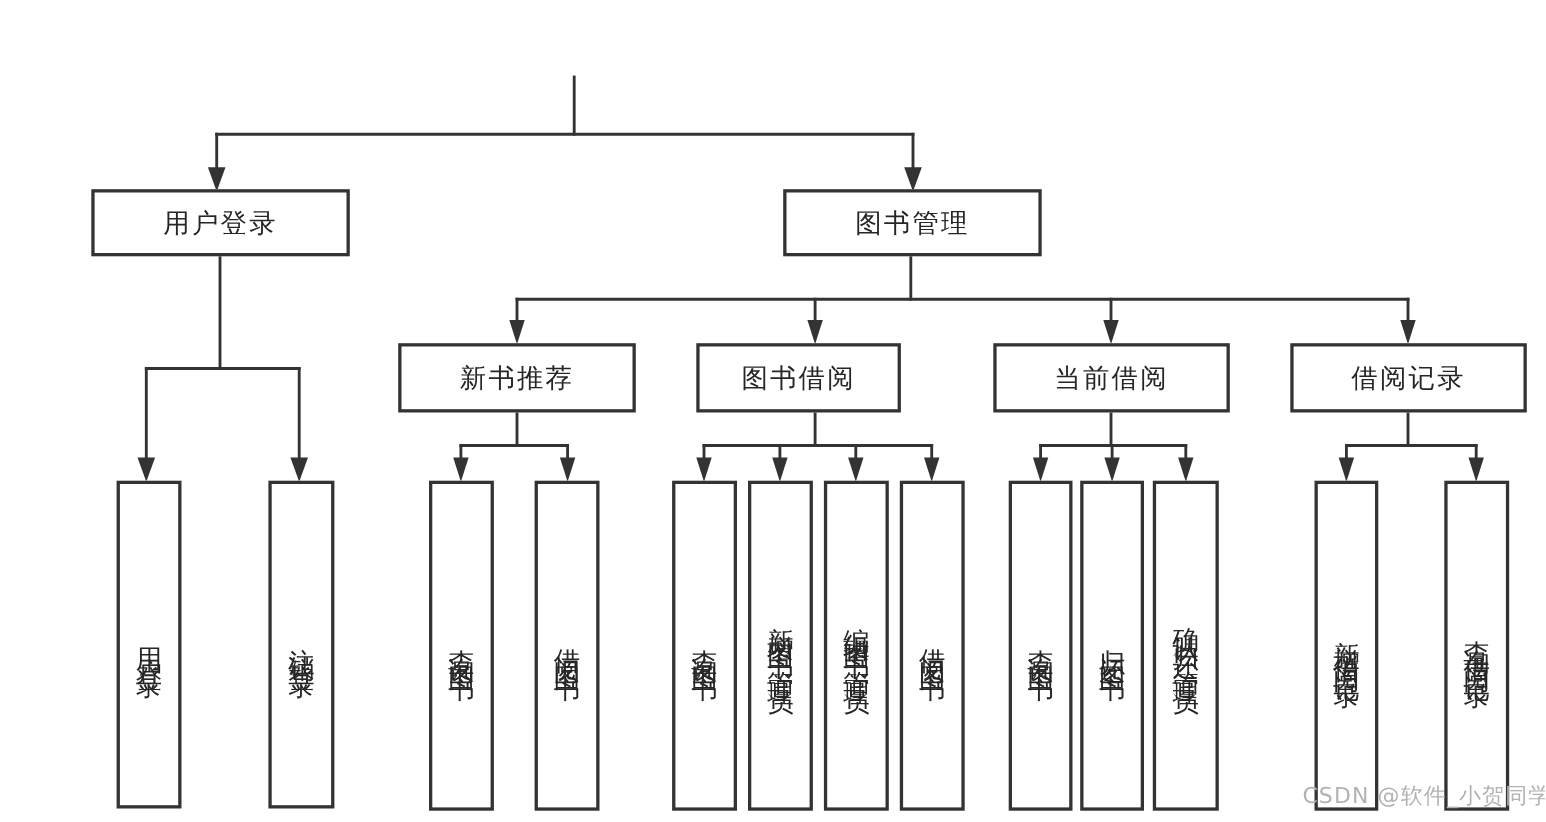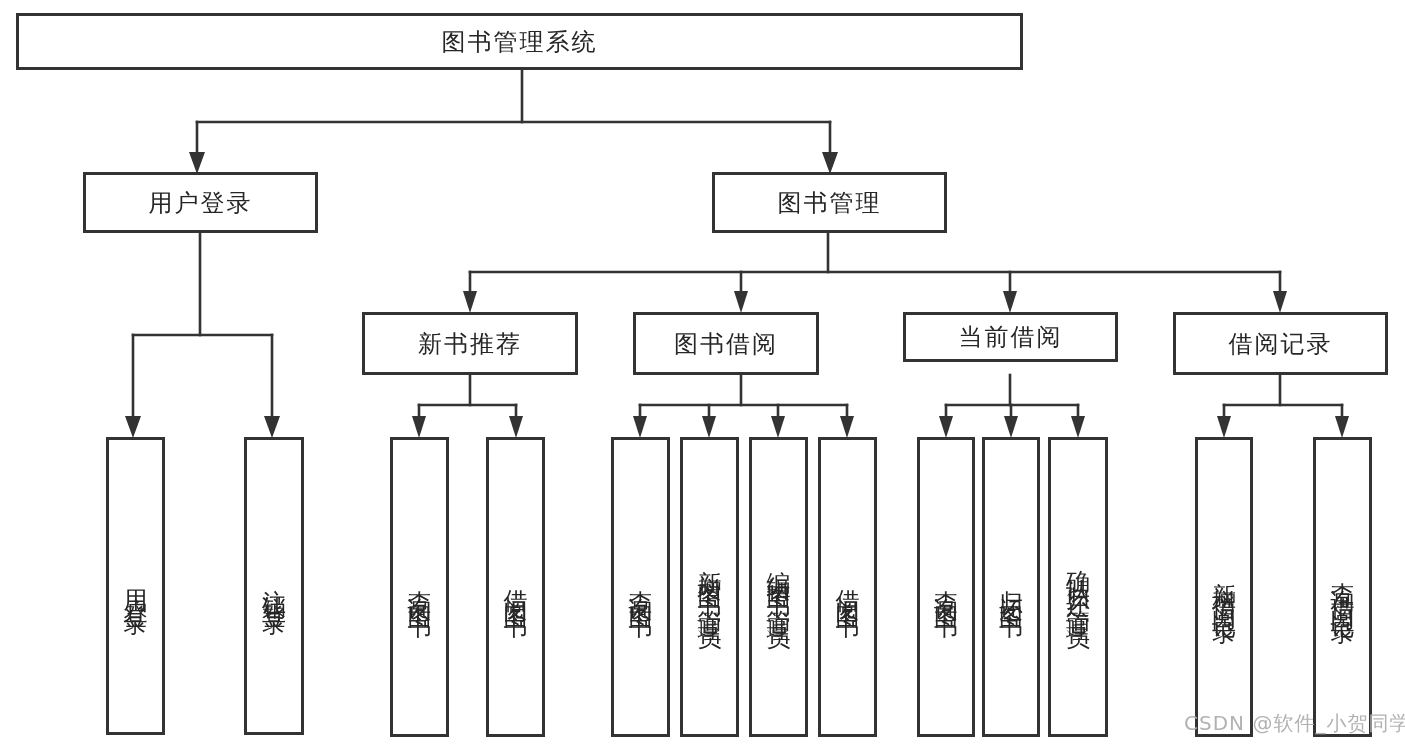--- a/index.html
+++ b/index.html
@@ -96,28 +96,27 @@
     <g>
       <line x1="1280" y1="375" x2="1280" y2="405"></line>
       <line x1="1224" y1="405" x2="1342" y2="405"></line>
       <line x1="1224" y1="405" x2="1224" y2="417"></line>
       <polygon points="1217,416 1231,416 1224,438"></polygon>
       <line x1="1342" y1="405" x2="1342" y2="417"></line>
       <polygon points="1335,416 1349,416 1342,438"></polygon>
     </g>
   </svg>
 
-  <div class="node h" style="left:16px;top:13px;width:1007px;height:57px">图书管理系统</div>
 
   <div class="node h" style="left:83px;top:172px;width:235px;height:61px">用户登录</div>
   <div class="node h" style="left:712px;top:172px;width:235px;height:61px">图书管理</div>
 
   <div class="node h" style="left:362px;top:312px;width:216px;height:63px">新书推荐</div>
   <div class="node h" style="left:633px;top:312px;width:186px;height:63px">图书借阅</div>
-  <div class="node h" style="left:903px;top:312px;width:215px;height:50px">当前借阅</div>
+  <div class="node h" style="left:903px;top:312px;width:215px;height:63px">当前借阅</div>
   <div class="node h" style="left:1173px;top:312px;width:215px;height:63px">借阅记录</div>
 
   <div class="node v" style="left:106px;top:437px;width:59px;height:298px">用户登录</div>
   <div class="node v" style="left:244px;top:437px;width:60px;height:298px">注销登录</div>
 
   <div class="node v" style="left:390px;top:437px;width:59px;height:300px">查询图书</div>
   <div class="node v" style="left:486px;top:437px;width:59px;height:300px">借阅图书</div>
 
   <div class="node v" style="left:611px;top:437px;width:59px;height:300px">查询图书</div>
   <div class="node v" style="left:680px;top:437px;width:59px;height:300px">新增图书（管理员）</div>

